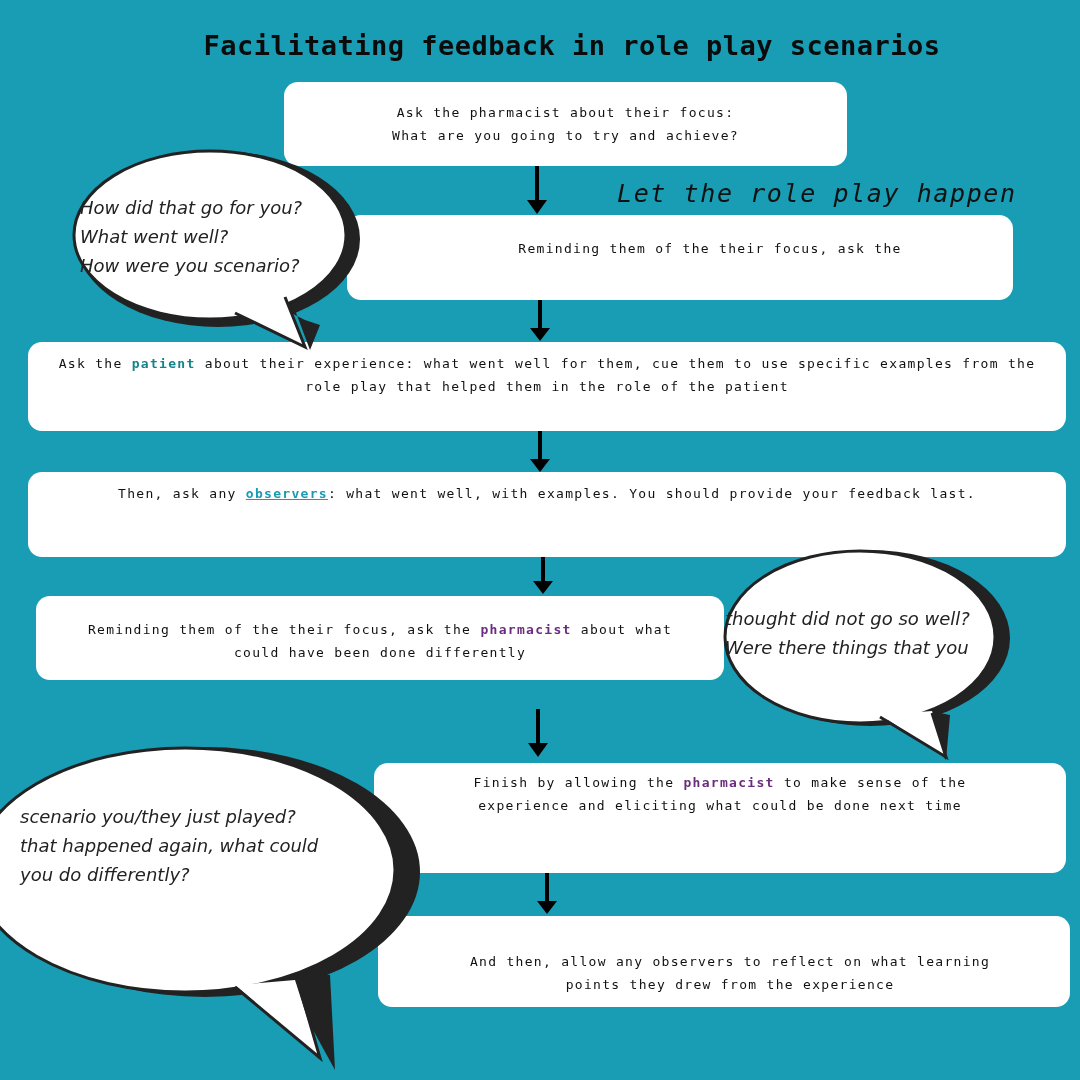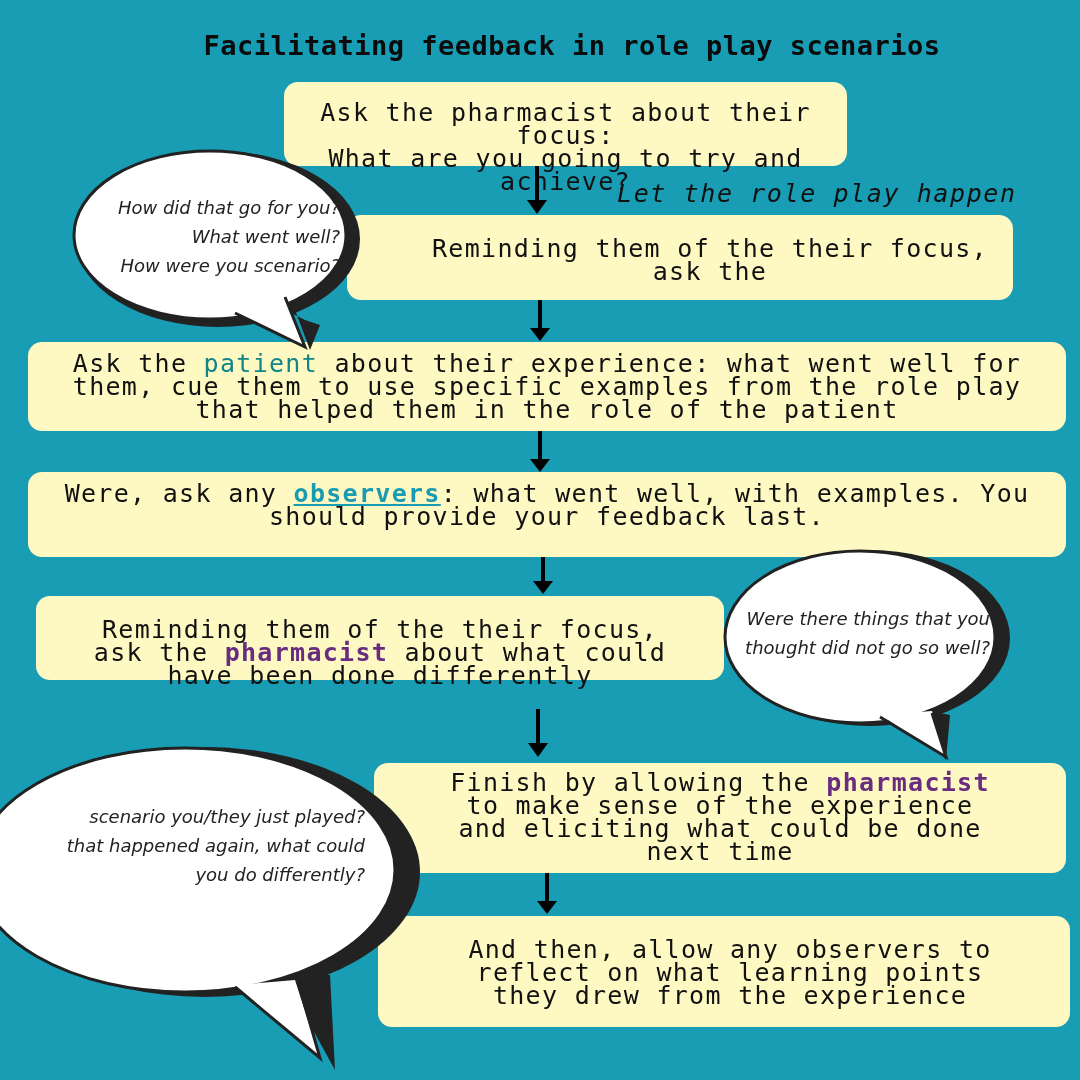--- a/index.html
+++ b/index.html
@@ -1,25 +1,25 @@
 <!DOCTYPE html>
 <html><head>
 <meta charset="utf-8">
 <style>
   html, body { margin:0; padding:0; }
   body { width:1080px; height:1080px; background:#189db4; position:relative; overflow:hidden; font-family:"DejaVu Sans Mono", "Liberation Mono", monospace; color:#111; }
   .title { position:absolute; left:0; top:30px; width:1080px; text-align:center; font-family:"DejaVu Sans Mono", monospace; font-weight:bold; font-size:27px; letter-spacing:0.5px; color:#0b0b0b;margin-left:32px; }
-  .box { position:absolute; background:#fef9c3; border-radius:14px; display:flex; align-items:flex-start; justify-content:center; text-align:center; font-size:25px; line-height:23px; letter-spacing:1.3px; color:#111; box-sizing:border-box; }
+  .box { position:absolute; background:#ffffff; border-radius:14px; display:flex; align-items:flex-start; justify-content:center; text-align:center; font-size:13px; line-height:23px; letter-spacing:1.3px; color:#111; box-sizing:border-box; }
   .box .txt { padding-top:0; }
   .hl-purple { color:#6a2c7f; font-weight:bold; }
-  .hl-teal { color:#118588; font-weight:normal; }
+  .hl-teal { color:#118588; font-weight:bold; }
   .hl-blue { color:#1a9bb4; font-weight:bold;text-decoration:underline; }
   .note { position:absolute; font-style:italic; font-size:25px; letter-spacing:1.6px; color:#111; }
   .arrow { position:absolute; width:20px; }
-  .bubble-text { position:absolute; text-align:right; font-family:"DejaVu Sans", sans-serif; font-style:italic; font-weight:300; color:#222; font-size:18px; line-height:29px; }
+  .bubble-text { position:absolute; text-align:left; font-family:"DejaVu Sans", sans-serif; font-style:italic; font-weight:300; color:#222; font-size:18px; line-height:29px; }
   svg.bubble { position:absolute; overflow:visible; }
 </style>
 </head>
 <body>
 
 <div class="title">Facilitating feedback in role play scenarios</div>
 
 <div class="box" style="left:284px; top:82px; width:563px; height:84px; padding-top:19px;">
   <div class="txt">
     <div>Ask the pharmacist about their focus:</div>
@@ -48,21 +48,21 @@
 <div class="box" style="left:28px; top:342px; width:1038px; height:89px; padding:10px 30px 0 30px;">
   <div class="txt"><span>Ask the </span><span class="hl-teal">patient</span><span> about their experience: what went well for them, cue them to use specific examples from the role play that helped them in the role of the patient</span></div>
 </div>
 
 <svg class="arrow" style="left:530px; top:431px; height:42px;" viewBox="0 0 20 42">
     <rect x="8" y="0" width="4" height="30" fill="#000"></rect>
     <polygon points="0,28 20,28 10,41" fill="#000"></polygon>
   </svg>
 
 <div class="box" style="left:28px; top:472px; width:1038px; height:85px; padding:10px 20px 0 20px;">
-  <div class="txt"><span>Were, ask any </span><span class="hl-blue">observers</span><span>: what went well, with examples. You should provide your feedback last.</span></div>
+  <div class="txt"><span>Then, ask any </span><span class="hl-blue">observers</span><span>: what went well, with examples. You should provide your feedback last.</span></div>
 </div>
 
 <svg class="arrow" style="left:533px; top:557px; height:38px;" viewBox="0 0 20 38">
     <rect x="8" y="0" width="4" height="26" fill="#000"></rect>
     <polygon points="0,24 20,24 10,37" fill="#000"></polygon>
   </svg>
 
 <div class="box" style="left:36px; top:596px; width:688px; height:84px; padding:22px 50px 0 50px;">
   <div class="txt"><span>Reminding them of the their focus, ask the </span><span class="hl-purple">pharmacist</span><span> about what could have been done differently</span></div>
 </div>
@@ -74,21 +74,21 @@
 
 <div class="box" style="left:374px; top:763px; width:692px; height:110px; padding:8px 60px 0 60px;">
   <div class="txt"><span>Finish by allowing the </span><span class="hl-purple">pharmacist</span><span> to make sense of the experience and eliciting what could be done next time</span></div>
 </div>
 
 <svg class="arrow" style="left:537px; top:873px; height:42px;" viewBox="0 0 20 42">
     <rect x="8" y="0" width="4" height="30" fill="#000"></rect>
     <polygon points="0,28 20,28 10,41" fill="#000"></polygon>
   </svg>
 
-<div class="box" style="left:378px; top:916px; width:692px; height:111px; padding:22px 50px 0 62px;">
+<div class="box" style="left:378px; top:916px; width:692px; height:91px; padding:22px 50px 0 62px;align-items:center;">
   <div class="txt">And then, allow any observers to reflect on what learning points they drew from the experience</div>
 </div>
 
 <svg class="bubble" style="left:70px; top:145px;" width="300" height="210" viewBox="0 0 300 210">
   <ellipse cx="148" cy="94" rx="142" ry="88" fill="#222"></ellipse>
   <polygon points="205,160 235,175 250,180 240,205 225,165" fill="#222"></polygon>
   <ellipse cx="140" cy="90" rx="136" ry="84" fill="#fff" stroke="#222" stroke-width="3"></ellipse>
   <polygon points="165,168 235,202 215,150" fill="#fff"></polygon>
   <polyline points="165,168 235,202 215,152" fill="none" stroke="#222" stroke-width="3"></polyline>
 </svg>
@@ -99,22 +99,22 @@
 </div>
 
 <svg class="bubble" style="left:720px; top:545px;" width="300" height="220" viewBox="0 0 300 220">
   <ellipse cx="150" cy="93" rx="140" ry="88" fill="#222"></ellipse>
   <polygon points="180,160 230,170 226,215" fill="#222"></polygon>
   <ellipse cx="140" cy="92" rx="135" ry="86" fill="#fff" stroke="#222" stroke-width="3"></ellipse>
   <polygon points="160,170 226,212 212,166" fill="#fff"></polygon>
   <polyline points="160,172 226,212 212,168" fill="none" stroke="#222" stroke-width="3"></polyline>
 </svg>
 <div class="bubble-text" style="left:725px; top:604px; width:265px;">
+  <div>thought did not go so well?</div>
   <div>Were there things that you</div>
-  <div>thought did not go so well?</div>
 </div>
 
 <svg class="bubble" style="left:-20px; top:740px;" width="450" height="335" viewBox="0 0 450 335">
   <ellipse cx="225" cy="132" rx="215" ry="125" fill="#222"></ellipse>
   <polygon points="300,230 350,235 355,330" fill="#222"></polygon>
   <ellipse cx="205" cy="130" rx="210" ry="122" fill="#fff" stroke="#222" stroke-width="3"></ellipse>
   <polygon points="255,245 340,318 315,240" fill="#fff"></polygon>
   <polyline points="255,247 340,318 318,242" fill="none" stroke="#222" stroke-width="3"></polyline>
 </svg>
 <div class="bubble-text" style="left:20px; top:802px; width:345px;">

